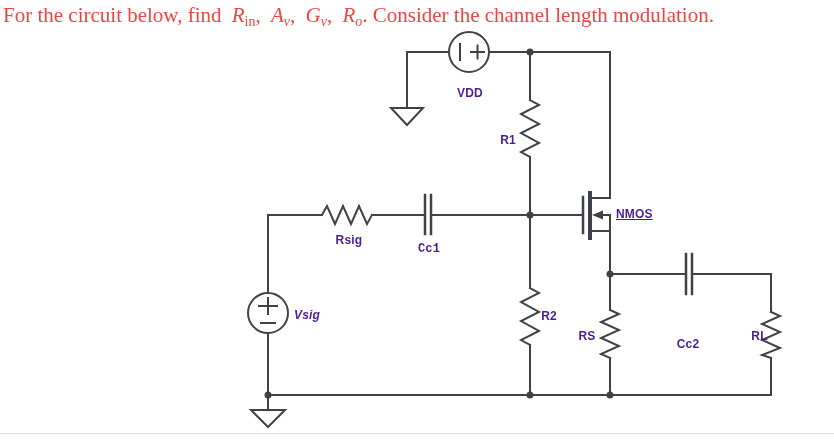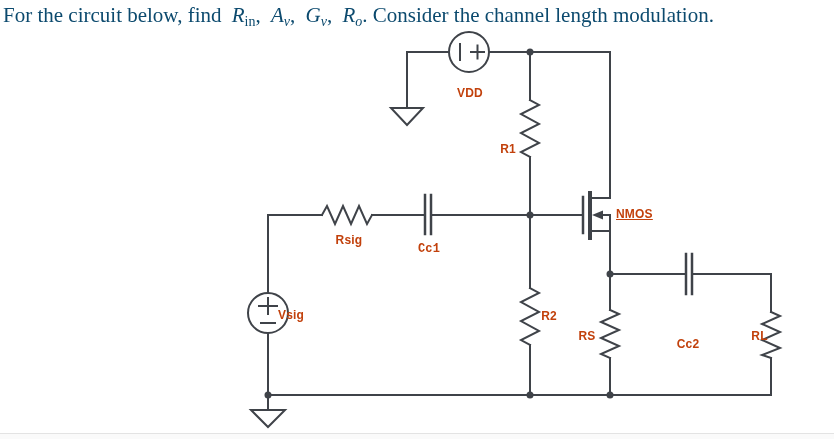--- a/index.html
+++ b/index.html
@@ -2,30 +2,30 @@
 <html><head>
 <meta charset="utf-8">
 <style>
   html,body{margin:0;padding:0;background:#ffffff;}
   .page{
     position:relative;width:834px;height:439px;background:#ffffff;overflow:hidden;
     font-family:"Liberation Sans",sans-serif;
   }
   .title{
     position:absolute;left:3px;top:0px;width:831px;height:32px;
-    font-family:"Liberation Serif",serif;font-size:21px;color:#0c4a6e;
+    font-family:"Liberation Serif",serif;font-size:21px;color:#ef4444;
     line-height:31px;white-space:nowrap;
   }
   .s-plain{font-style:normal;}
   .s-var{font-style:italic;margin-left:5px;}
   .s-sub{font-size:14px;vertical-align:-4px;letter-spacing:0;}
   .s-subi{font-size:14px;vertical-align:-4px;font-style:italic;}
   svg.circuit{position:absolute;left:0;top:0;}
   .clabel{
-    position:absolute;font-weight:bold;font-size:12px;color:#c2410c;
+    position:absolute;font-weight:bold;font-size:12px;color:#4c1d95;
     transform:translate(-50%,-50%);letter-spacing:.2px;white-space:nowrap;
   }
   .clabel.anchor-left{transform:translate(0,-50%);}
   .footer-strip{
     position:absolute;left:0;top:433px;width:834px;height:6px;
     background:#fafafa;border-top:1.5px solid #e3e3e3;
   }
 </style>
 </head>
 <body>
@@ -121,24 +121,24 @@
       <circle cx="530" cy="52" r="3.5"></circle>
       <circle cx="530" cy="215" r="3.5"></circle>
       <circle cx="610" cy="274" r="3.5"></circle>
       <circle cx="268" cy="395" r="3.5"></circle>
       <circle cx="530" cy="395" r="3.5"></circle>
       <circle cx="610" cy="395" r="3.5"></circle>
     </g>
   </svg>
 
   <span class="clabel" style="left:470px;top:93px;">VDD</span>
-  <span class="clabel" style="left:508px;top:149px;">R1</span>
+  <span class="clabel" style="left:508px;top:140px;">R1</span>
   <span class="clabel" style="left:349px;top:240px;">Rsig</span>
   <span class="clabel" style="left:429px;top:249px;font-family:Liberation Mono, monospace;">Cc1</span>
-  <span class="clabel anchor-left" style="left:278px;top:315px;">Vsig</span>
+  <span class="clabel anchor-left" style="left:294px;top:315px;font-style:italic;">Vsig</span>
   <span class="clabel" style="left:505px;top:316px;margin-left:44px;">R2</span>
   <span class="clabel anchor-left" style="left:616px;top:214px;text-decoration:underline;">NMOS</span>
   <span class="clabel" style="left:587px;top:336px;">RS</span>
   <span class="clabel" style="left:688px;top:304px;margin-top:40px;">Cc2</span>
   <span class="clabel" style="left:748px;top:336px;padding-left:23px;">RL</span>
 
   <div class="footer-strip"></div>
 </div>
 
 </body></html>

